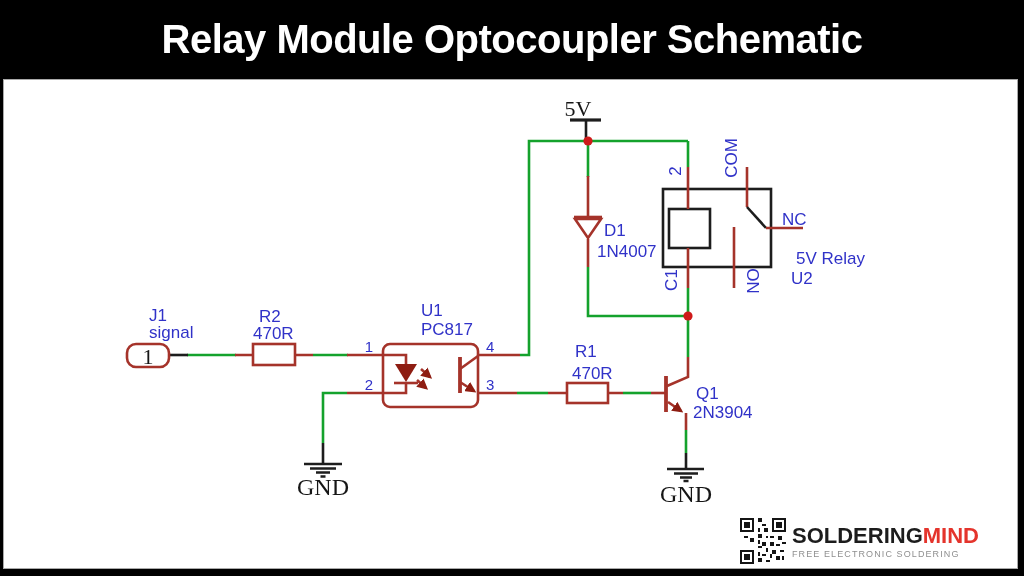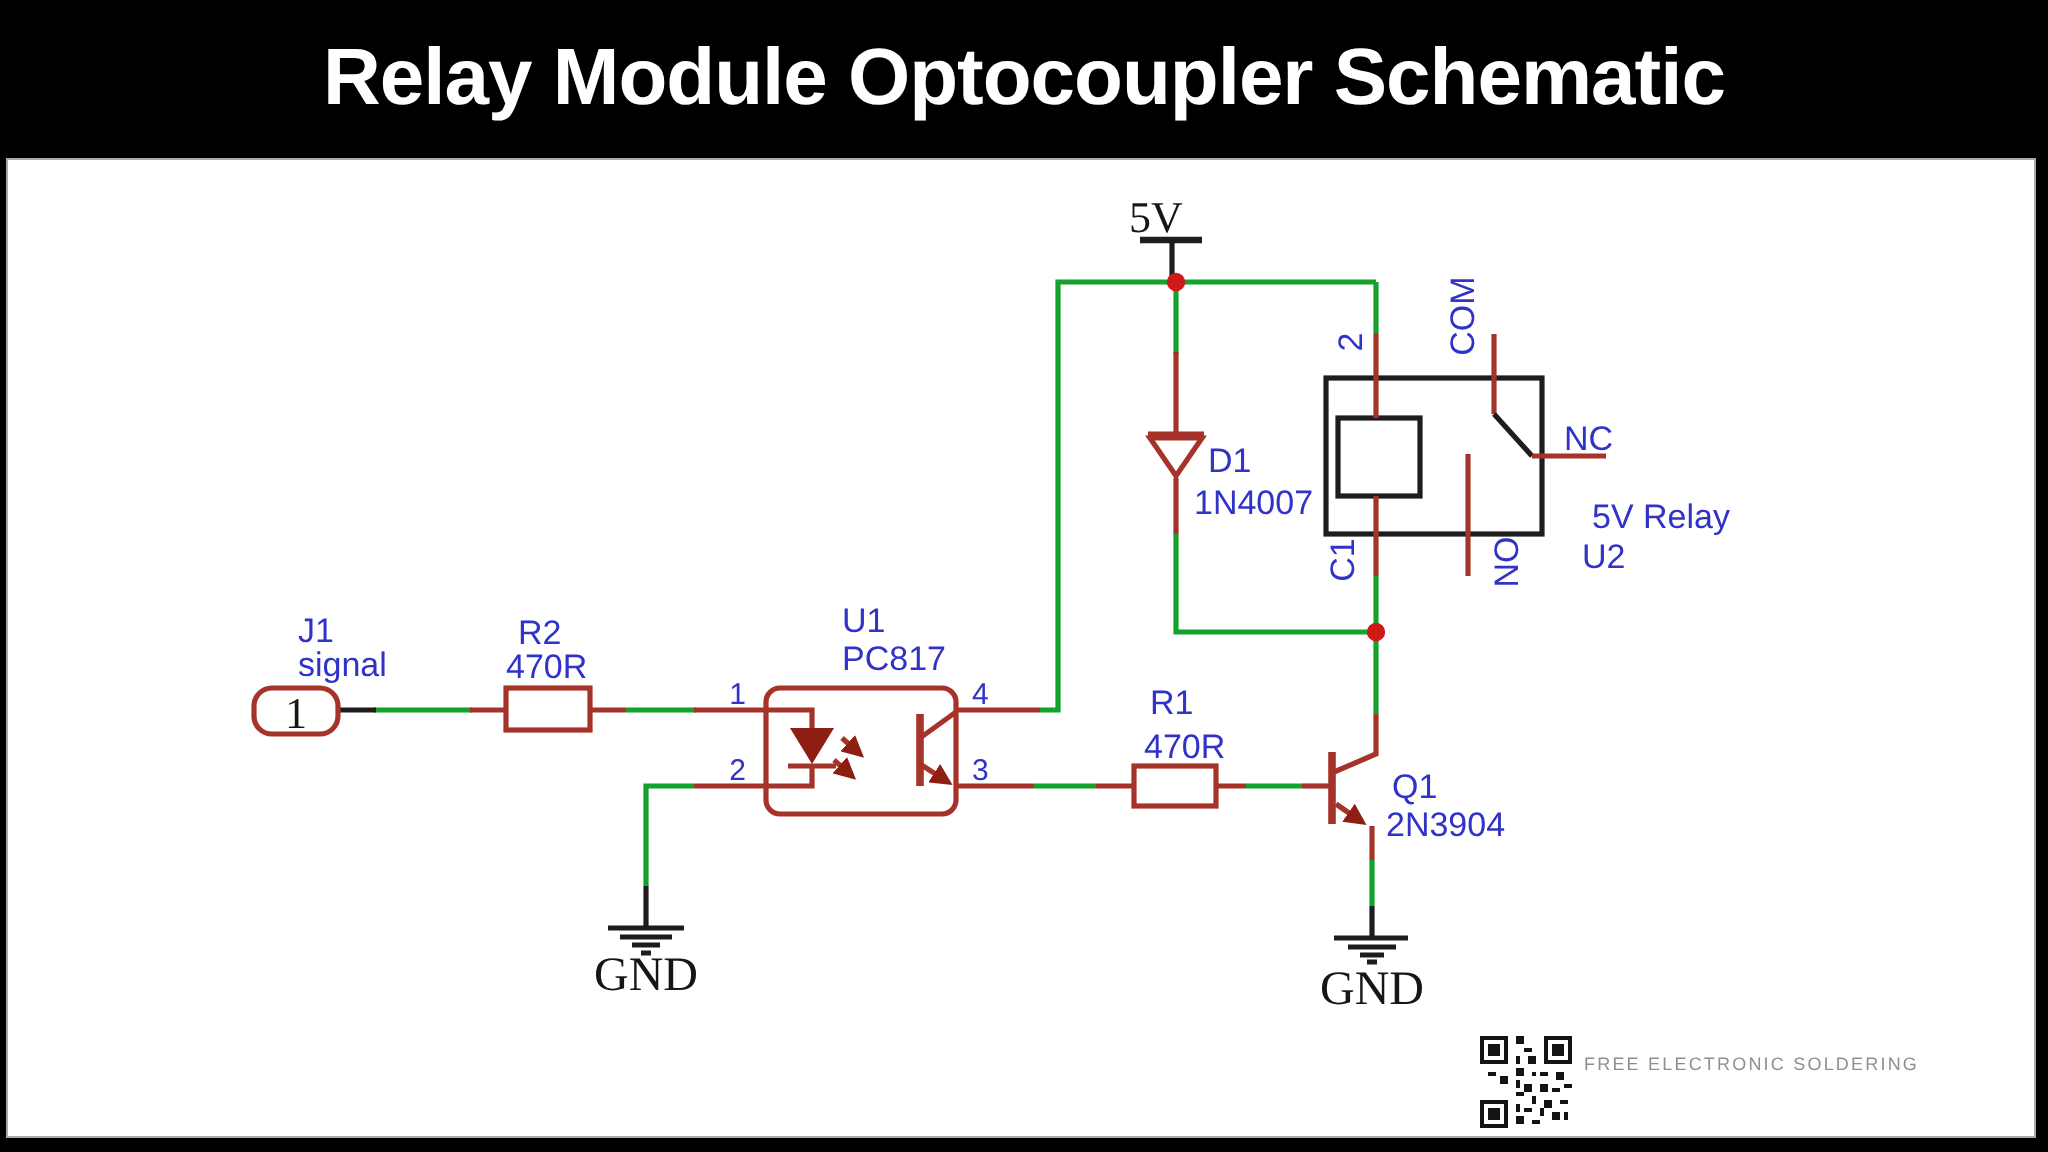--- a/index.html
+++ b/index.html
@@ -177,14 +177,15 @@
 
 <svg class="logo-qr" viewBox="0 0 23 23">
   <g fill="#141414">
     <path d="M0,0h7v7h-7z M16,0h7v7h-7z M0,16h7v7h-7z"></path>
     <path fill="#fff" d="M1,1h5v5h-5z M17,1h5v5h-5z M1,17h5v5h-5z"></path>
     <path d="M2,2h3v3h-3z M18,2h3v3h-3z M2,18h3v3h-3z"></path>
     <path d="M9,0h2v2h-2z M11,3h2v1h-2z M9,5h1v2h-1z M12,5h2v2h-2z M9,8h2v2h-2z M13,9h1v1h-1z M2,9h2v1h-2z M5,10h2v2h-2z M15,9h2v1h-2z M19,9h2v2h-2z M21,12h2v1h-2z M9,11h1v2h-1z M11,12h2v2h-2z M15,12h2v2h-2z M18,13h2v1h-2z M9,14h2v1h-2z M13,15h1v2h-1z M16,16h2v2h-2z M20,16h2v1h-2z M9,17h1v2h-1z M11,18h2v1h-2z M15,18h1v2h-1z M18,19h2v2h-2z M21,19h1v2h-1z M9,20h2v2h-2z M13,21h2v1h-2z"></path>
   </g>
 </svg>
 <div class="logo-text">
+  <div class="brand"><span>SOLDERING</span><span class="mind">MIND</span></div>
   <div class="tagline">FREE ELECTRONIC SOLDERING</div>
 </div>
 
 </body></html>

